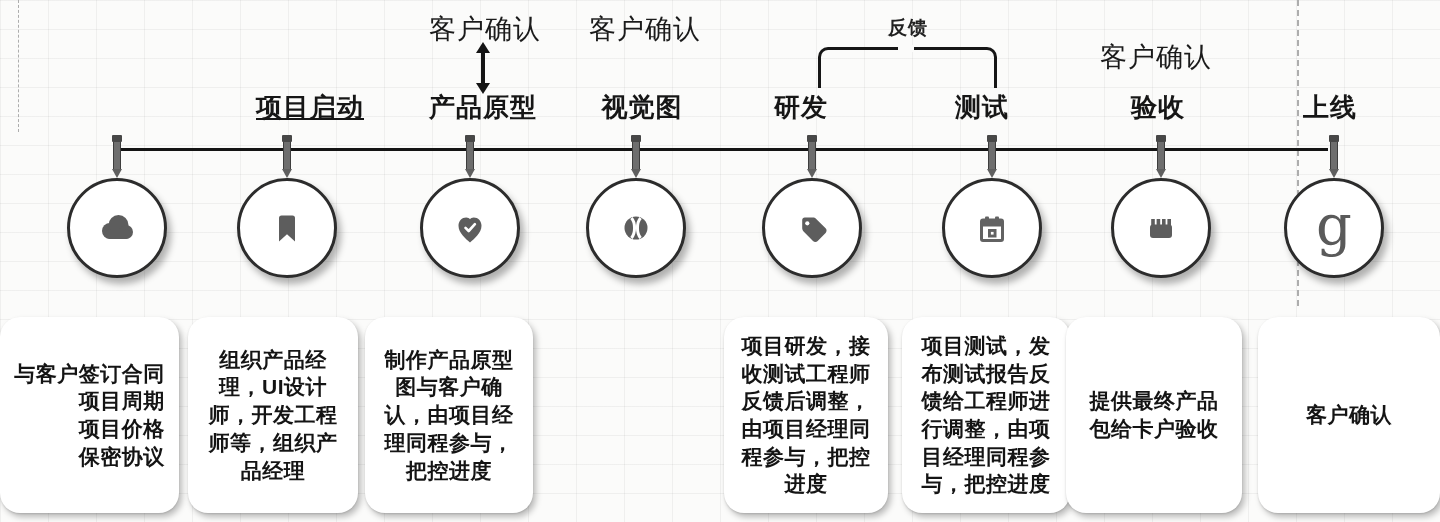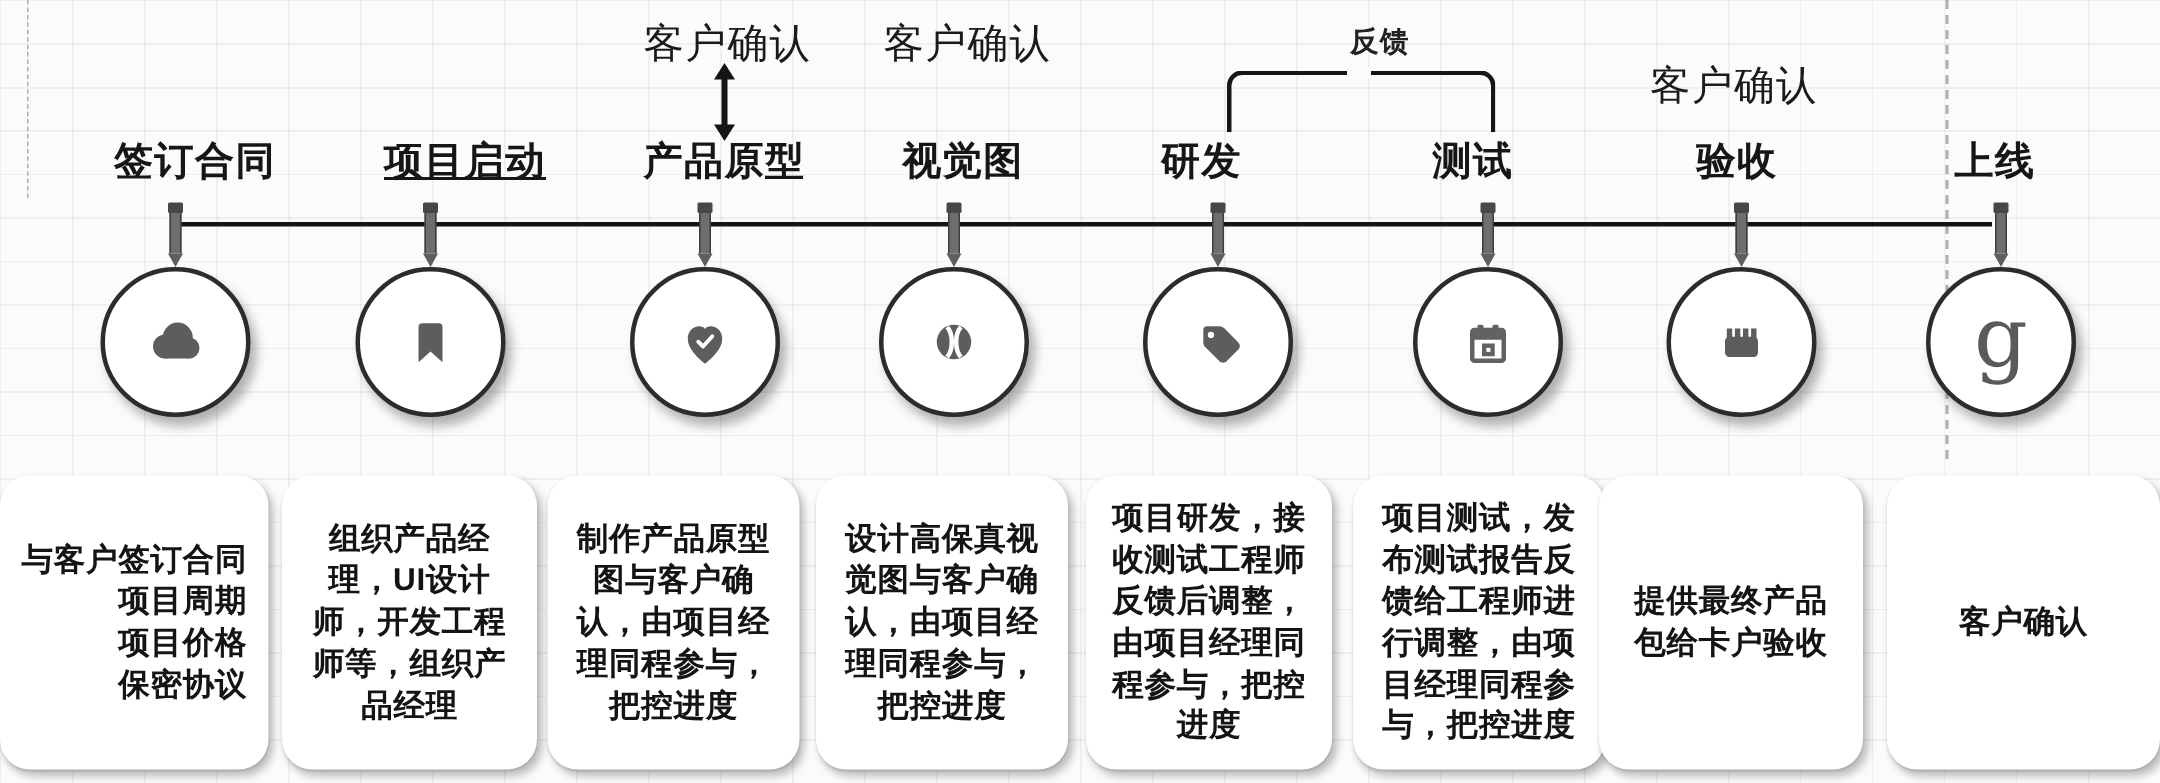--- a/index.html
+++ b/index.html
@@ -22,21 +22,21 @@
   .dashed-v{position:absolute;width:0;border-left:2px dashed #adadad;}
   .stage-label{
     position:absolute;transform:translateX(-50%);
     font-size:26px;font-weight:bold;letter-spacing:1px;white-space:nowrap;color:#161616;
     top:90px;
   }
   .annot{
     position:absolute;transform:translateX(-50%);
     font-size:27px;font-weight:normal;letter-spacing:1px;white-space:nowrap;color:#1b1b1b;
   }
-  .annot-feedback{font-size:19px;font-weight:bold;color:#222;margin-left:12px;}
+  .annot-feedback{font-size:19px;font-weight:bold;color:#222;}
   .timeline-line{position:absolute;left:115px;top:148px;width:1213px;height:3px;background:var(--ink);}
   .pin{position:absolute;top:135px;width:10px;display:flex;flex-direction:column;align-items:center;}
   .pin .cap{width:10px;height:7px;background:#474747;border-radius:1px;}
   .pin .body{width:8px;height:27px;background:var(--pin);border-left:1px solid #3d3d3d;border-right:1px solid #3d3d3d;box-sizing:border-box;}
   .pin .tip{width:0;height:0;border-left:5px solid transparent;border-right:5px solid transparent;border-top:9px solid #5f5f5f;}
   .node{
     position:absolute;top:178px;width:100px;height:100px;border-radius:50%;
     background:#fff;border:3px solid var(--circle-border);box-sizing:border-box;
     box-shadow:4px 6px 7px rgba(0,0,0,.30);
     display:flex;align-items:center;justify-content:center;
@@ -81,21 +81,20 @@
 
   <div class="dbl-arrow">
     <div class="head-up"></div>
       <div class="shaft"></div>
       <div class="head-down"></div>
   </div>
 
   <div class="bracket"></div>
   <div class="bracket-notch"></div>
 
-  <div class="stage-label" style="left:130px;">签订合同</div>
   <div class="stage-label" style="left:310px;text-decoration:underline;">项目启动</div>
   <div class="stage-label" style="left:483px;">产品原型</div>
   <div class="stage-label" style="left:642px;">视觉图</div>
   <div class="stage-label" style="left:801px;">研发</div>
   <div class="stage-label" style="left:982px;">测试</div>
   <div class="stage-label" style="left:1158px;">验收</div>
   <div class="stage-label" style="left:1330px;">上线</div>
 
   <div class="timeline-line"></div>
 
@@ -220,23 +219,20 @@
 项目周期
 项目价格
 保密协议</div>
   </div>
   <div class="card" style="left:188px;width:170px;">
     <div class="desc">组织产品经理，UI设计师，开发工程师等，组织产品经理</div>
   </div>
   <div class="card" style="left:365px;width:168px;">
     <div class="desc">制作产品原型图与客户确认，由项目经理同程参与，把控进度</div>
   </div>
-  <div class="card" style="left:544px;width:168px;">
-    <div class="desc">设计高保真视觉图与客户确认，由项目经理同程参与，把控进度</div>
-  </div>
   <div class="card" style="left:724px;width:164px;">
     <div class="desc">项目研发，接收测试工程师反馈后调整，由项目经理同程参与，把控进度</div>
   </div>
   <div class="card" style="left:902px;width:168px;">
     <div class="desc">项目测试，发布测试报告反馈给工程师进行调整，由项目经理同程参与，把控进度</div>
   </div>
   <div class="card" style="left:1066px;width:176px;">
     <div class="desc">提供最终产品包给卡户验收</div>
   </div>
   <div class="card" style="left:1258px;width:182px;">

